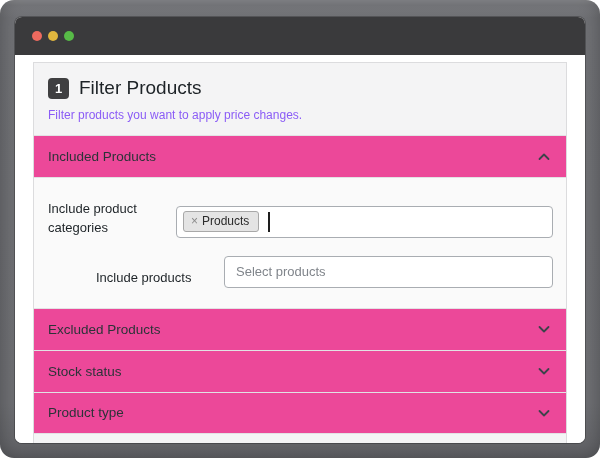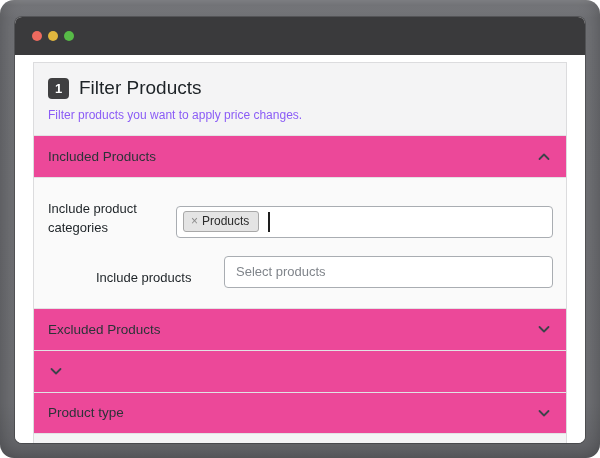--- a/index.html
+++ b/index.html
@@ -169,20 +169,21 @@
         </div>
 
         <div class="acc-row">
           <span class="acc-label">Excluded Products</span>
           <svg class="chev" width="16" height="16" viewBox="0 0 16 16">
             <polyline points="3.5,6 8,10.5 12.5,6" fill="none" stroke="#3c434a" stroke-width="1.8" stroke-linecap="round" stroke-linejoin="round"></polyline>
           </svg>
         </div>
 
         <div class="acc-row">
+          <span class="acc-label">Stock status</span>
           <svg class="chev" width="16" height="16" viewBox="0 0 16 16">
             <polyline points="3.5,6 8,10.5 12.5,6" fill="none" stroke="#3c434a" stroke-width="1.8" stroke-linecap="round" stroke-linejoin="round"></polyline>
           </svg>
         </div>
 
         <div class="acc-row last">
           <span class="acc-label">Product type</span>
           <svg class="chev" width="16" height="16" viewBox="0 0 16 16">
             <polyline points="3.5,6 8,10.5 12.5,6" fill="none" stroke="#3c434a" stroke-width="1.8" stroke-linecap="round" stroke-linejoin="round"></polyline>
           </svg>

